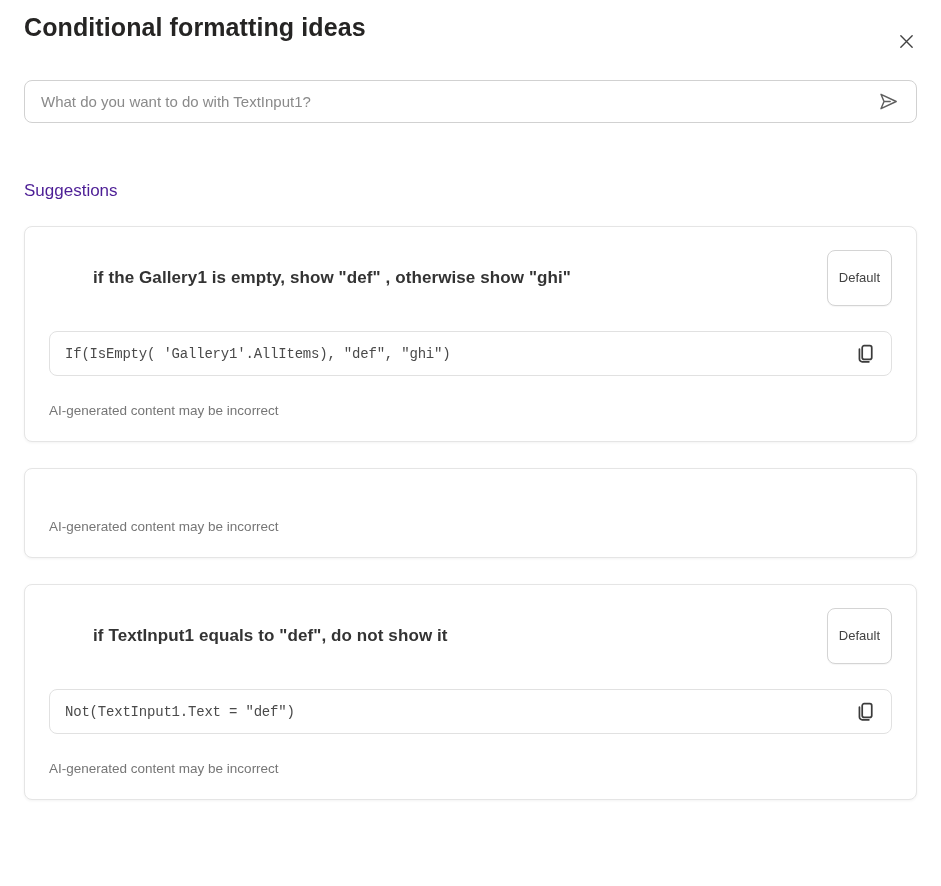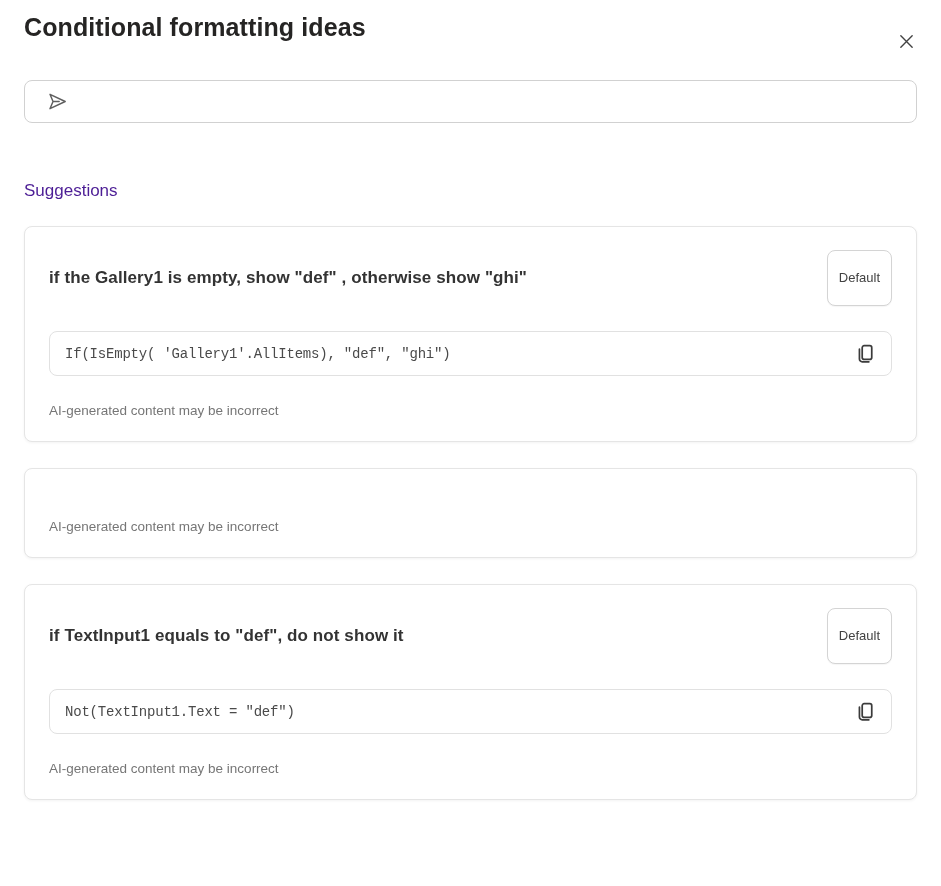--- a/index.html
+++ b/index.html
@@ -61,21 +61,21 @@
   }
   .cards { margin-top: 24px; display: flex; flex-direction: column; gap: 26px; }
   .card {
     border: 1px solid #e5e5e5;
     border-radius: 8px;
     background: #fff;
     box-shadow: 0 1px 3px rgba(0,0,0,0.05);
     padding: 23px 24px 22px 24px;
     cursor: pointer;
   }
-  .card-head { display: flex; align-items: center; justify-content: space-between; }
+  .card-head { display: flex; align-items: center; justify-content: space-between; margin-left: 44px; }
   .card-title {
     font-size: 17px;
     font-weight: 700;
     color: #333333;
     line-height: 24px;
     letter-spacing: 0.1px;
   }
   .badge {
     flex: none;
     border: 1px solid #d4d4d4;
@@ -125,20 +125,21 @@
 
   <h1 class="dlg-title">Conditional formatting ideas</h1>
 
   <button class="close-btn" aria-label="Close">
     <svg width="21" height="21" viewBox="0 0 20 20">
       <path class="icon-stroke" stroke-width="1.3" d="M4.6 4.6 L15.4 15.4 M15.4 4.6 L4.6 15.4"></path>
     </svg>
   </button>
 
   <div class="prompt-box">
+    <input class="prompt-input" type="text" placeholder="What do you want to do with TextInput1?" style="">
     <button class="send-btn" aria-label="Send">
       <svg width="25" height="25" viewBox="0 0 24 24">
         <path class="icon-stroke" stroke-width="1.4" style="stroke:#5f5f5f" d="M4.8 5.1 L19.4 12 L4.8 18.9 L7.7 12 Z M7.7 12 H13.6"></path>
       </svg>
     </button>
   </div>
 
   <h2 class="suggestions-heading">Suggestions</h2>
 
   <div class="cards">

